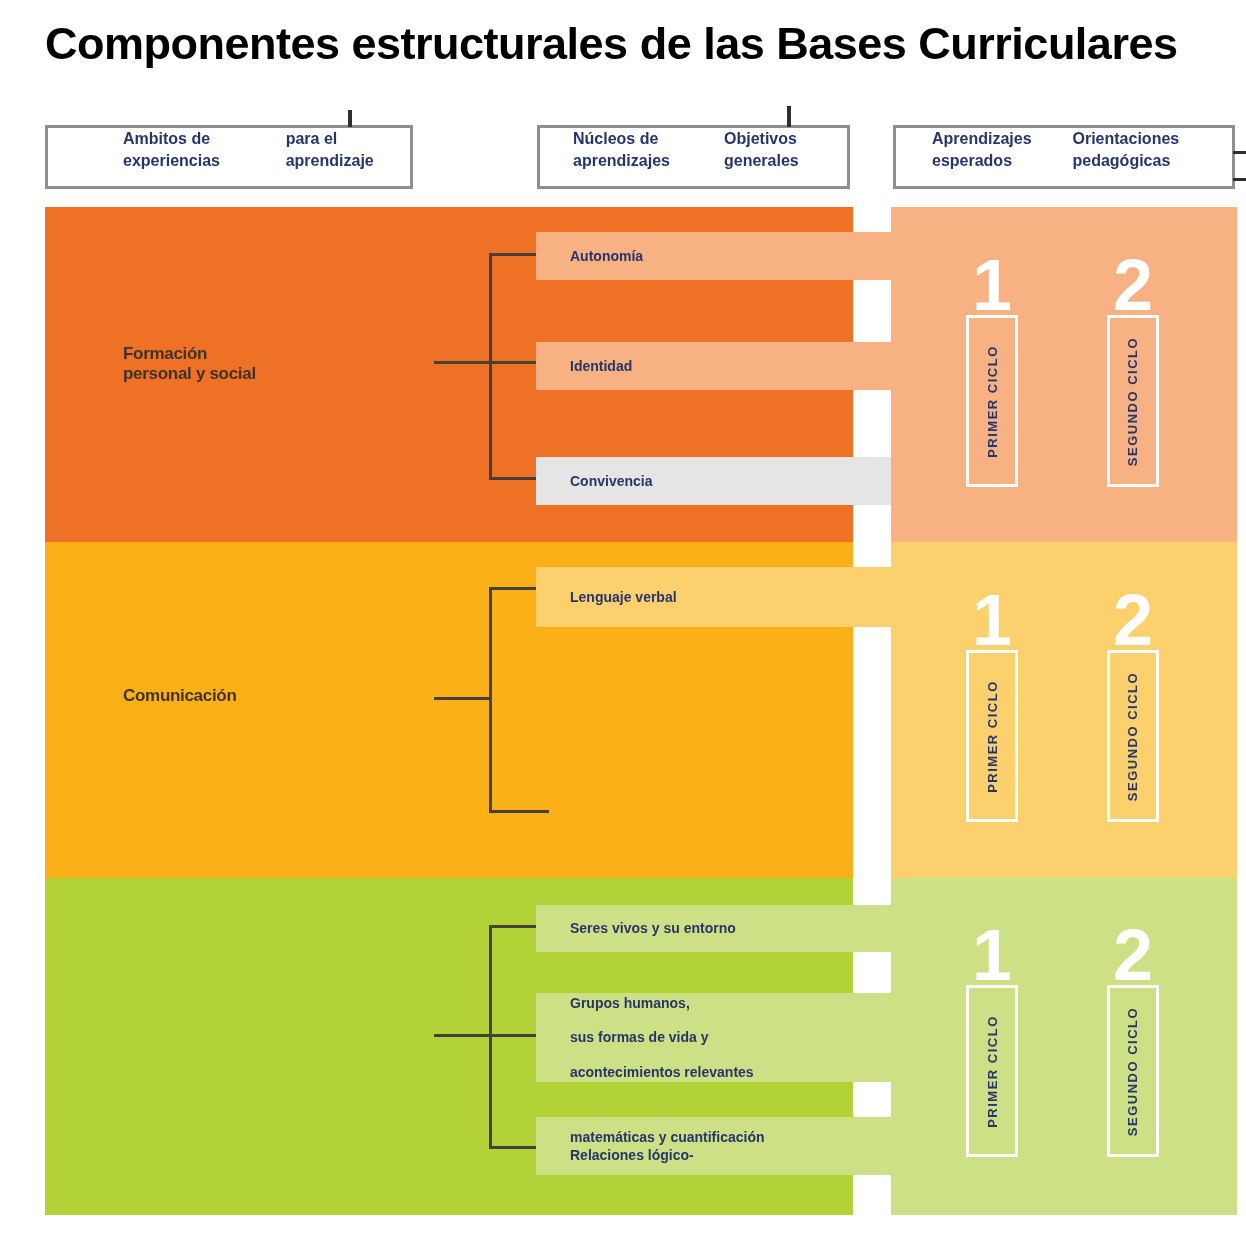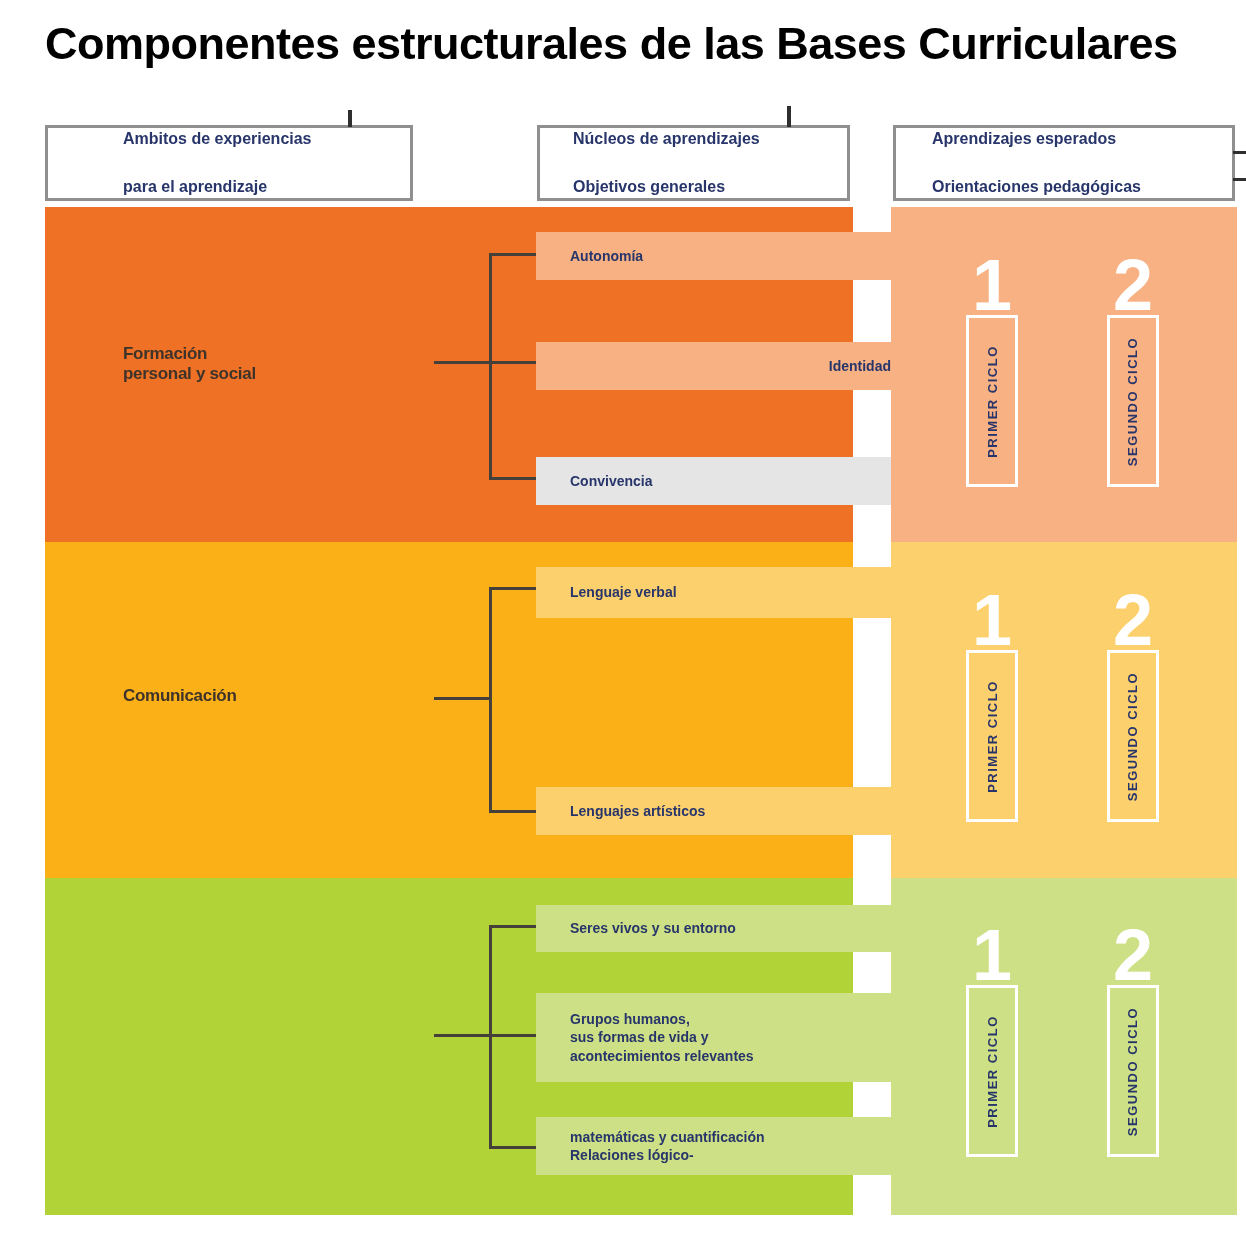--- a/index.html
+++ b/index.html
@@ -3,22 +3,22 @@
 <meta charset="utf-8">
 <style>
   html,body{margin:0;padding:0;background:#fff;}
   .canvas{position:relative;width:1246px;height:1245px;background:#fff;
           font-family:"Liberation Sans",sans-serif;overflow:hidden;}
 
   .title{position:absolute;left:45px;top:18px;margin:0;font-size:45px;font-weight:bold;
          color:#000000;letter-spacing:-0.5px;white-space:nowrap;}
 
   
-  .hbox{position:absolute;top:125px;height:76px;background:#fff;border:3px solid #8f8f8f;
-        box-sizing:border-box;display:flex;flex-direction:column;justify-content:space-between;
+  .hbox{position:absolute;top:125px;height:64px;background:#fff;border:3px solid #8f8f8f;
+        box-sizing:border-box;display:flex;flex-direction:row;justify-content:space-between;
         color:#27356a;font-weight:bold;font-size:16px;line-height:1.4;z-index:3;}
   #hbox1{left:45px;width:368px;padding-left:75px;}
   #hbox2{left:537px;width:313px;padding-left:33px;}
   #hbox3{left:893px;width:342px;padding-left:36px;}
 
   .tick{position:absolute;background:#2e2e2e;z-index:4;}
   #tick1{left:348px;top:110px;width:4px;height:17px;}
   #tick2{left:787px;top:106px;width:4px;height:21px;}
   #edge1{left:1233px;top:151px;width:13px;height:3px;}
   #edge2{left:1233px;top:178px;width:13px;height:3px;}
@@ -33,26 +33,26 @@
   .panel{position:absolute;left:891px;width:346px;z-index:1;}
   #panel-formacion{top:207px;height:335px;background:#f7b183;}
   #panel-comunicacion{top:542px;height:336px;background:#fdd06e;}
   #panel-relacion{top:878px;height:337px;background:#cde085;}
 
   
   .bar{position:absolute;left:536px;width:355px;display:flex;flex-direction:column;
        justify-content:center;padding-left:34px;box-sizing:border-box;color:#27356a;
        font-weight:bold;font-size:14px;line-height:1.3;z-index:2;white-space:nowrap;}
   #bar-autonomia{top:232px;height:48px;background:#f7b183;}
-  #bar-identidad{top:342px;height:48px;background:#f7b183;text-align:right;}
+  #bar-identidad{top:342px;height:48px;background:#f7b183;}
   #bar-convivencia{top:457px;height:48px;background:#e5e5e5;}
-  #bar-lverbal{top:567px;height:51px;background:#fdd06e;}
+  #bar-lverbal{top:567px;height:60px;background:#fdd06e;}
   #bar-lartisticos{top:787px;height:48px;background:#fdd06e;}
   #bar-seres{top:905px;height:47px;background:#cde085;}
-  #bar-grupos{top:993px;height:89px;background:#cde085;}
+  #bar-grupos{top:993px;height:89px;background:#cde085;gap:16px;}
   #bar-relaciones{top:1117px;height:58px;background:#cde085;}
 
   
   .ambito-label{position:absolute;left:123px;color:#3e332a;font-weight:bold;font-size:17px;
                 line-height:1.15;letter-spacing:-0.3px;z-index:2;white-space:nowrap;}
   #label-formacion{top:344px;}
   #label-comunicacion{top:686px;}
   #label-relacion{top:998px;}
 
   
@@ -147,23 +147,20 @@
   </div>
   <div class="bar" id="bar-identidad">
     <div>Identidad</div>
   </div>
   <div class="bar" id="bar-convivencia">
     <div>Convivencia</div>
   </div>
   <div class="bar" id="bar-lverbal">
     <div>Lenguaje verbal</div>
   </div>
-  <div class="bar" id="bar-lartisticos">
-    <div>Lenguajes artísticos</div>
-  </div>
   <div class="bar" id="bar-seres">
     <div>Seres vivos y su entorno</div>
   </div>
   <div class="bar" id="bar-grupos">
     <div>Grupos humanos,</div>
     <div>sus formas de vida y</div>
     <div>acontecimientos relevantes</div>
   </div>
   <div class="bar" id="bar-relaciones">
     <div>matemáticas y cuantificación</div>

